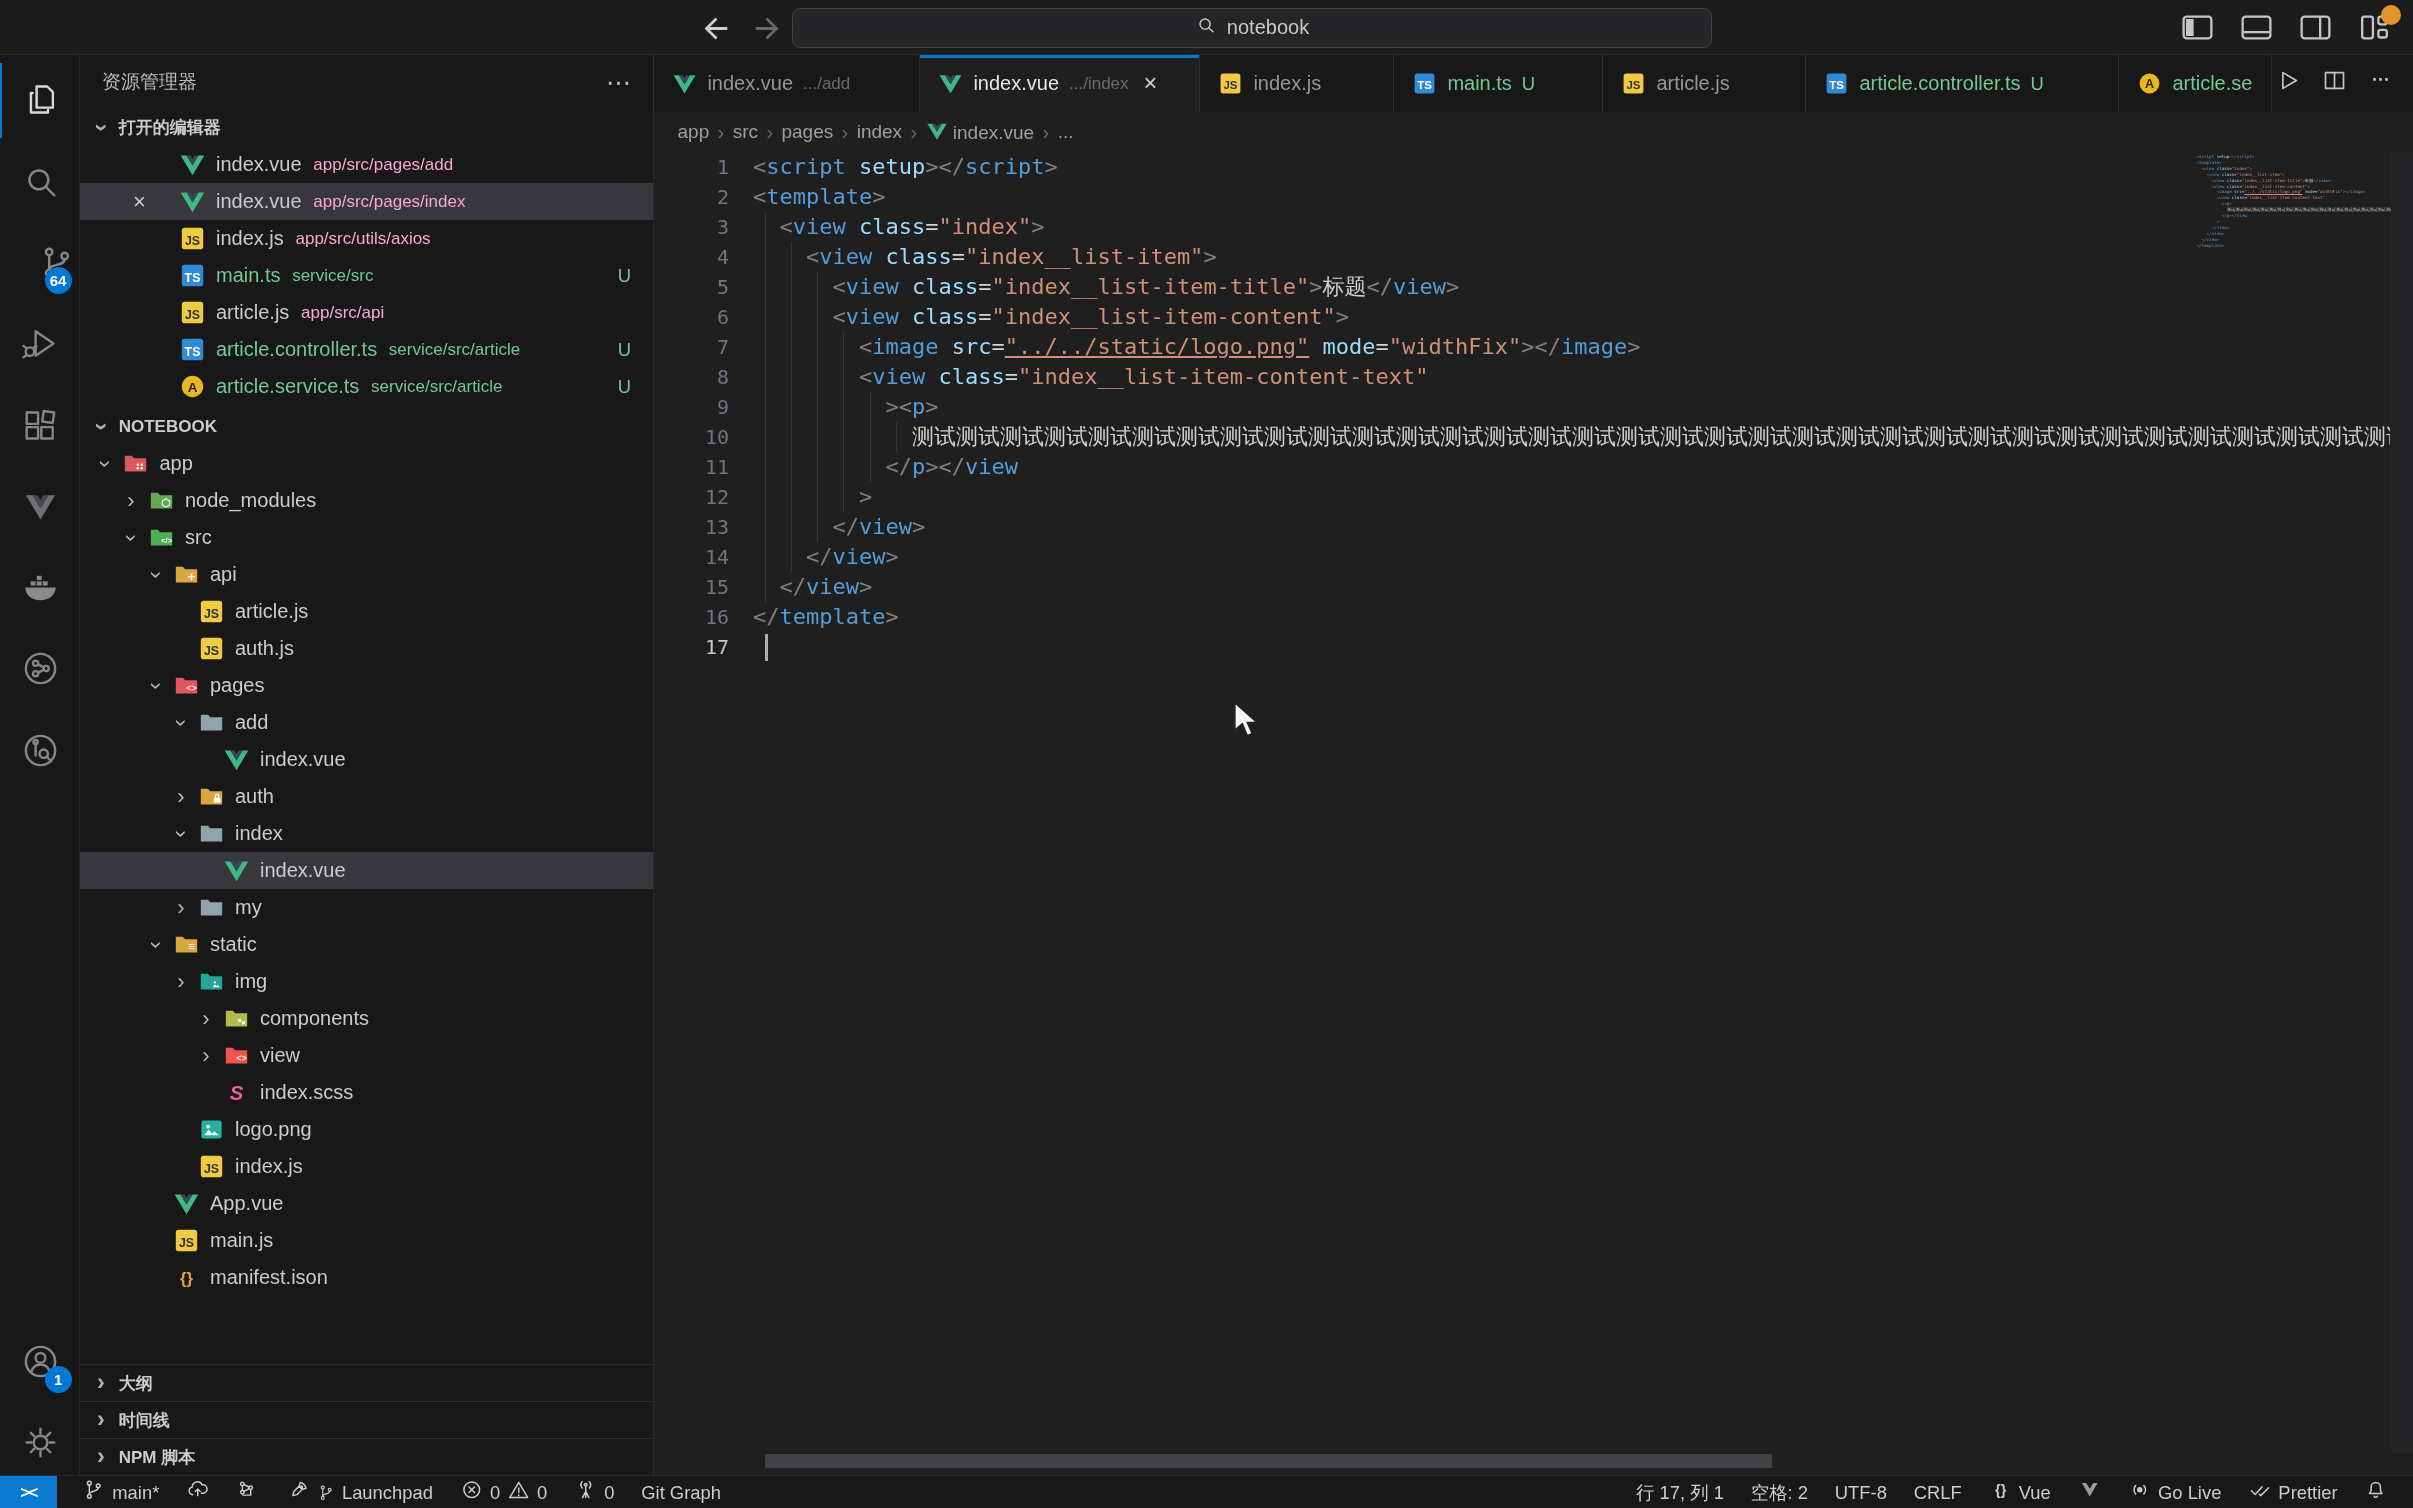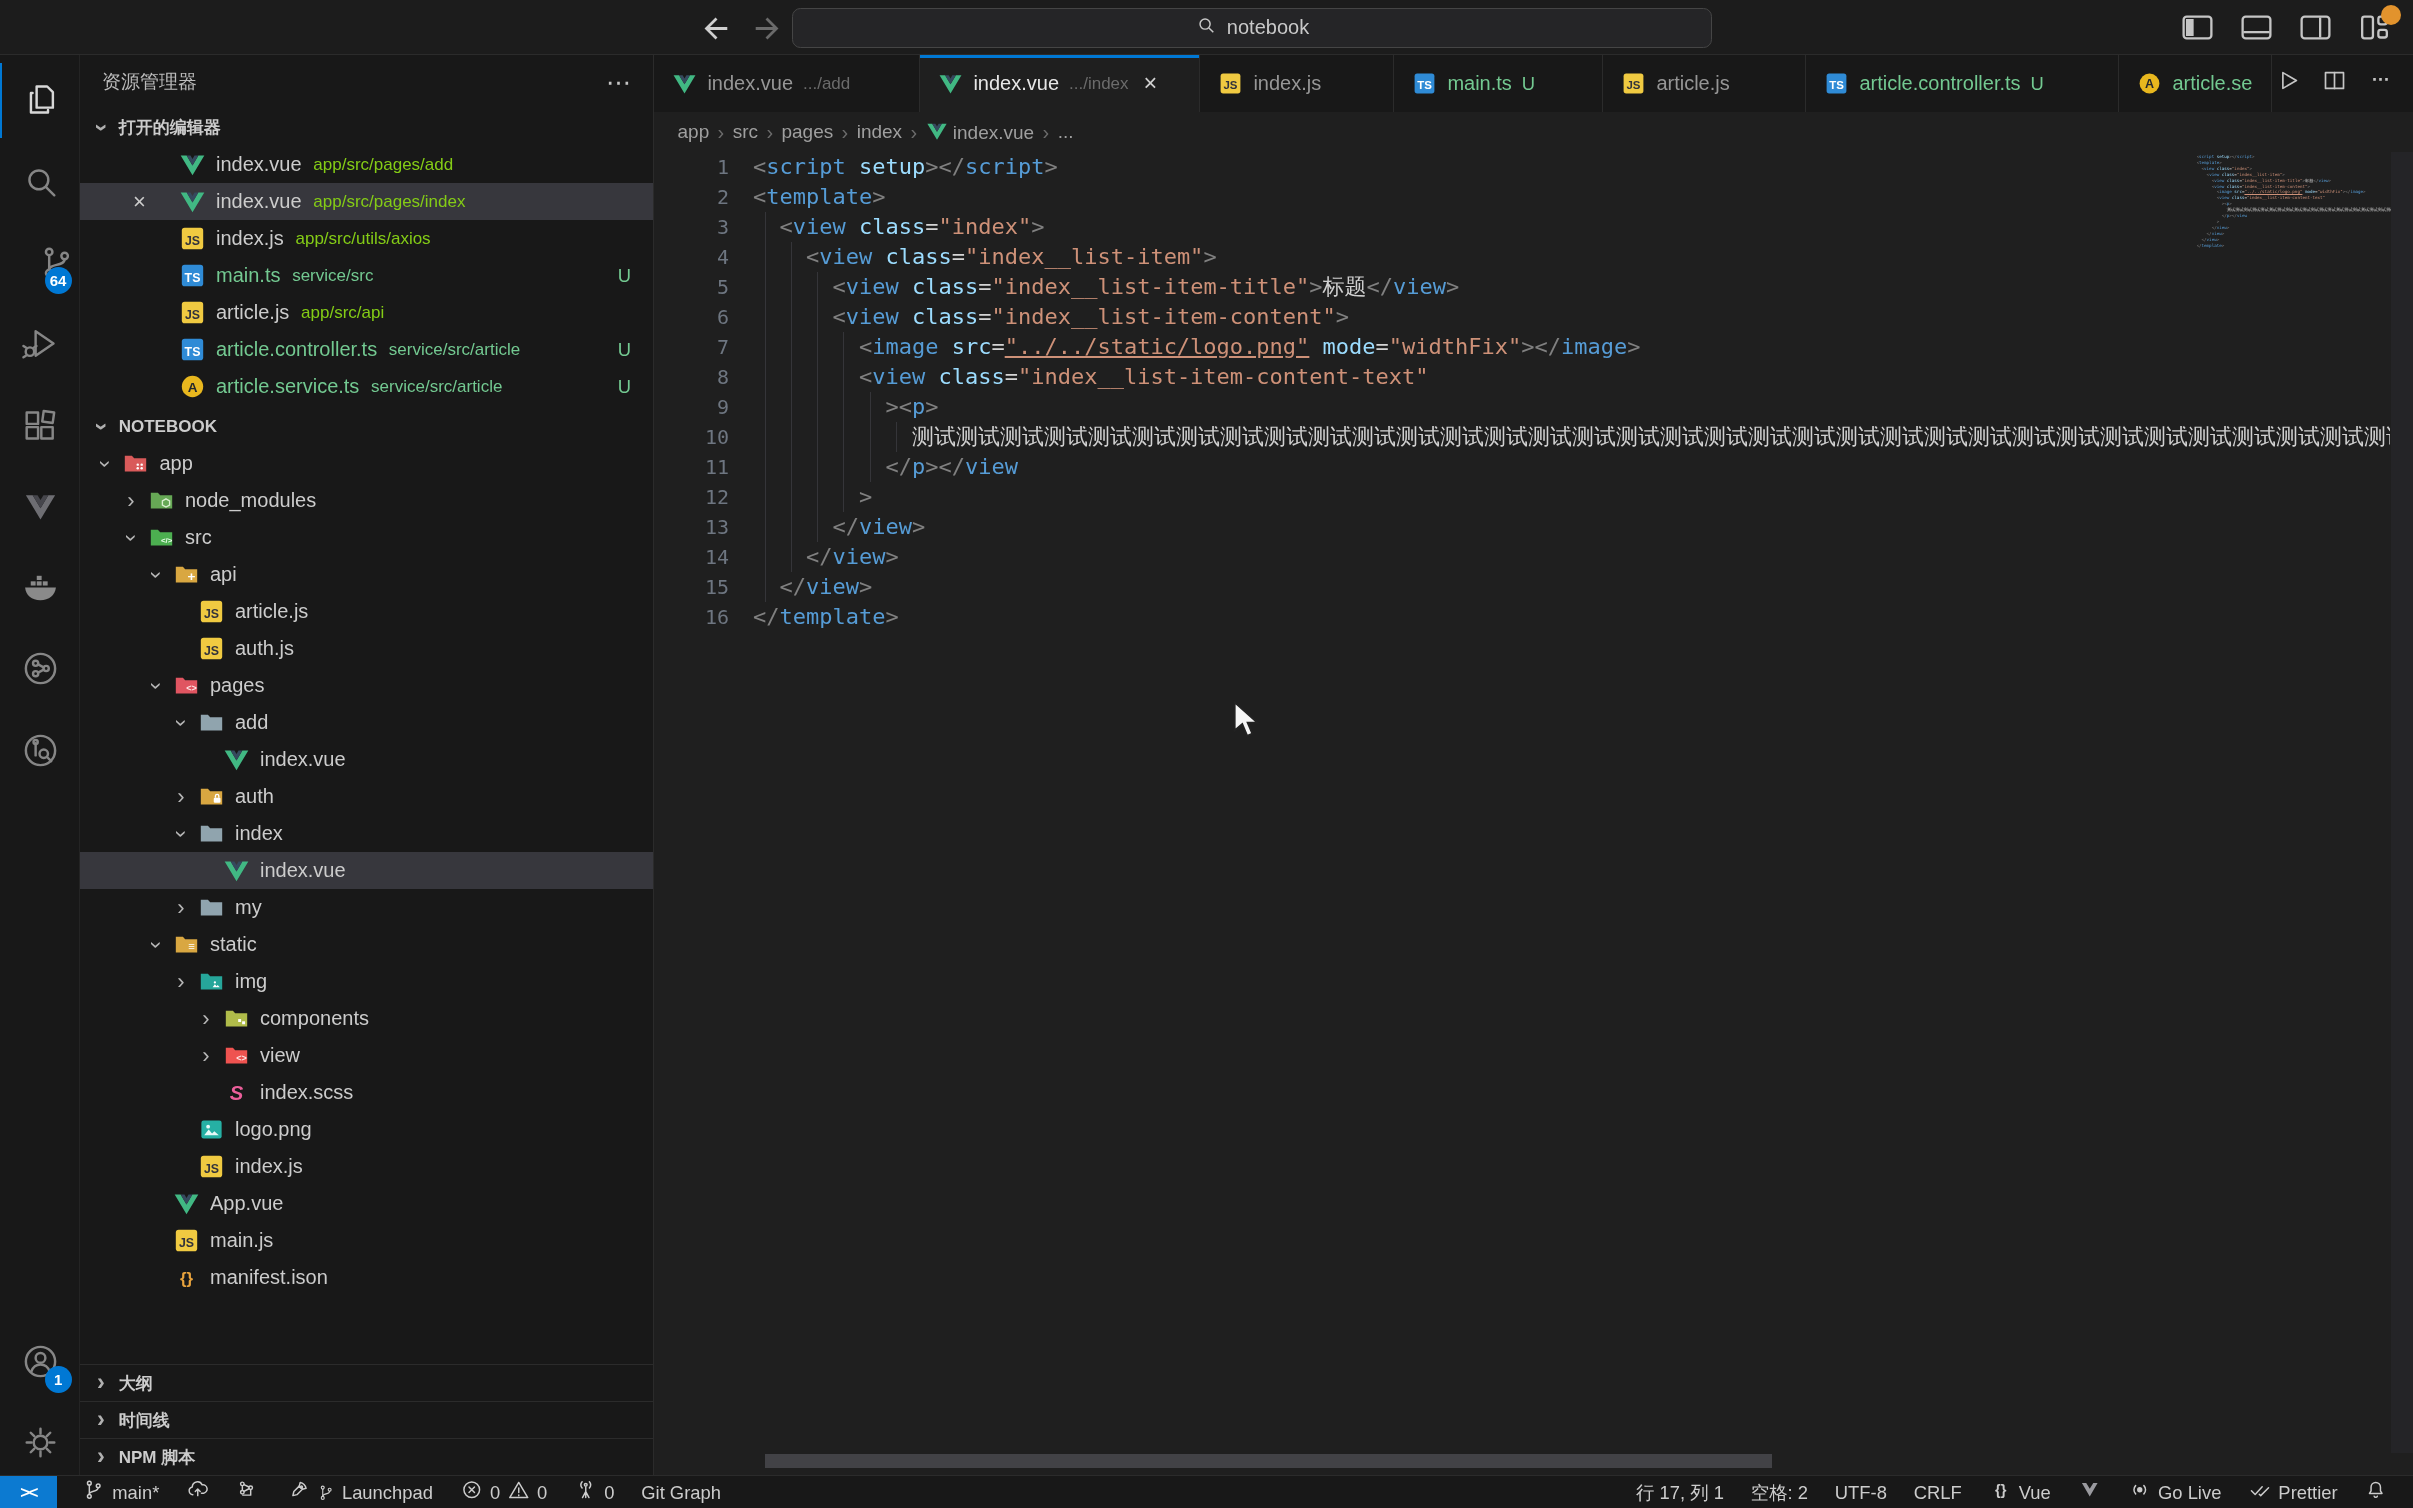--- a/index.html
+++ b/index.html
@@ -41,21 +41,21 @@
   .sec-header { height:37px; display:flex; align-items:center; gap:6.7px; padding-left:10px;
                 font-size:17px; font-weight:bold; color:#cccccc; }
   .chev { display:inline-block; width:22px; font-size:23.5px; color:#b0b0b0; line-height:1;
           text-align:center; }
   .chev.open { transform:rotate(90deg); }
   .row { position:relative; height:37px; display:flex; align-items:center; font-size:20px;
          color:#cccccc; white-space:nowrap; }
   .row.selected { background:#37373d; }
   .row .ficon { width:27px; height:27px; margin-right:10px; flex:0 0 auto; }
   .row .ficon svg { width:27px; height:27px; display:block; }
-  .row .desc { margin-left:11.7px; font-size:17px; color:#84cc16; }
+  .row .desc { margin-left:11.7px; font-size:17px; color:#f9a8d4; }
   .row.gitU , .row.gitU .desc { color:#73c991; }
   .row .gitbadge { position:absolute; right:22px; color:#73c991; font-size:18.4px; }
   .row .closex { position:absolute; left:47px; width:25px; text-align:center;
                  color:#cccccc; font-size:22px; }
   .treechev { width:34px; flex:0 0 auto; font-size:22px; color:#b6b6b6; text-align:center; }
   .treechev.open { transform:rotate(90deg); }
   #bottom-secs { position:absolute; left:0; bottom:0; width:574px; }
   .bsec { height:37px; border-top:0.8px solid #2b2b2b; display:flex; align-items:center;
           gap:6.7px; padding-left:10px; font-weight:bold; font-size:17px; color:#cccccc;
           background:#181818; }
@@ -813,20 +813,25 @@
         </div>
         <div class="cl">
           <span class="ln">15</span>
           <div class="guide" style="left:111px"></div>
           <pre><span class="tk-ws">  </span><span class="tk-p">&lt;/</span><span class="tk-tag">view</span><span class="tk-p">&gt;</span></pre>
         </div>
         <div class="cl">
           <span class="ln">16</span>
           <pre><span class="tk-p">&lt;/</span><span class="tk-tag">template</span><span class="tk-p">&gt;</span></pre>
         </div>
+        <div class="cl cur">
+          <span class="ln">17</span>
+          <pre></pre>
+          <div id="cursor" style="left:111px;top:1.7px"></div>
+        </div>
       </div>
     <div id="vscroll-lane"></div>
     <div id="minimap">
         <pre><span class="tk-p">&lt;</span><span class="tk-tag">script</span><span class="tk-at"> setup</span><span class="tk-p">&gt;&lt;/</span><span class="tk-tag">script</span><span class="tk-p">&gt;</span></pre>
         <pre><span class="tk-p">&lt;</span><span class="tk-tag">template</span><span class="tk-p">&gt;</span></pre>
         <pre><span class="tk-ws">  </span><span class="tk-p">&lt;</span><span class="tk-tag">view</span><span class="tk-at"> class</span><span class="tk-eq">=</span><span class="tk-st">"index"</span><span class="tk-p">&gt;</span></pre>
         <pre><span class="tk-ws">    </span><span class="tk-p">&lt;</span><span class="tk-tag">view</span><span class="tk-at"> class</span><span class="tk-eq">=</span><span class="tk-st">"index__list-item"</span><span class="tk-p">&gt;</span></pre>
         <pre><span class="tk-ws">      </span><span class="tk-p">&lt;</span><span class="tk-tag">view</span><span class="tk-at"> class</span><span class="tk-eq">=</span><span class="tk-st">"index__list-item-title"</span><span class="tk-p">&gt;</span><span class="tk-tx">标题</span><span class="tk-p">&lt;/</span><span class="tk-tag">view</span><span class="tk-p">&gt;</span></pre>
         <pre><span class="tk-ws">      </span><span class="tk-p">&lt;</span><span class="tk-tag">view</span><span class="tk-at"> class</span><span class="tk-eq">=</span><span class="tk-st">"index__list-item-content"</span><span class="tk-p">&gt;</span></pre>
         <pre><span class="tk-ws">        </span><span class="tk-p">&lt;</span><span class="tk-tag">image</span><span class="tk-at"> src</span><span class="tk-eq">=</span><span class="tk-lk">"../../static/logo.png"</span><span class="tk-at"> mode</span><span class="tk-eq">=</span><span class="tk-st">"widthFix"</span><span class="tk-p">&gt;&lt;/</span><span class="tk-tag">image</span><span class="tk-p">&gt;</span></pre>

